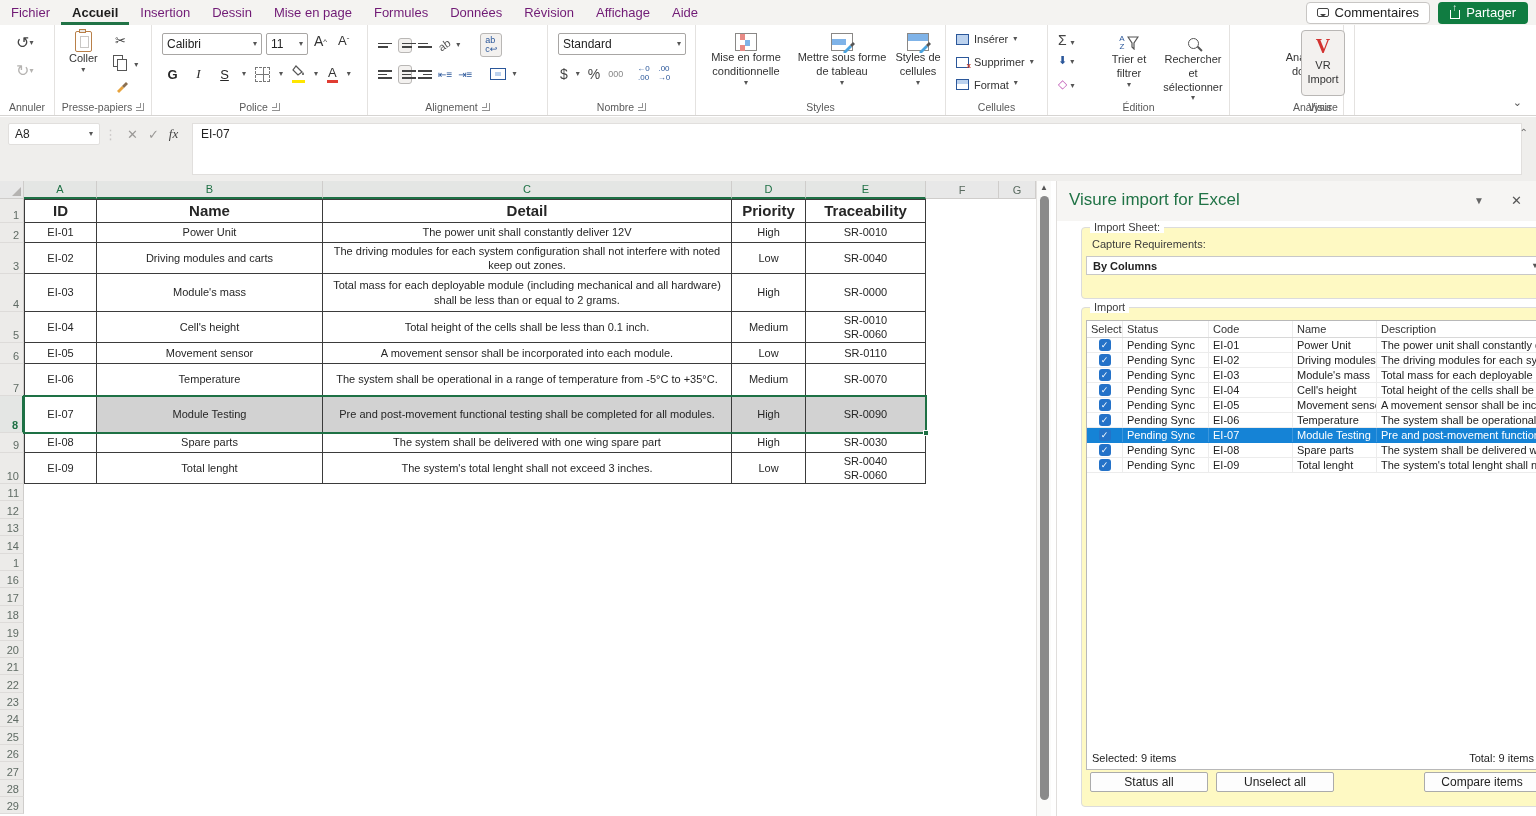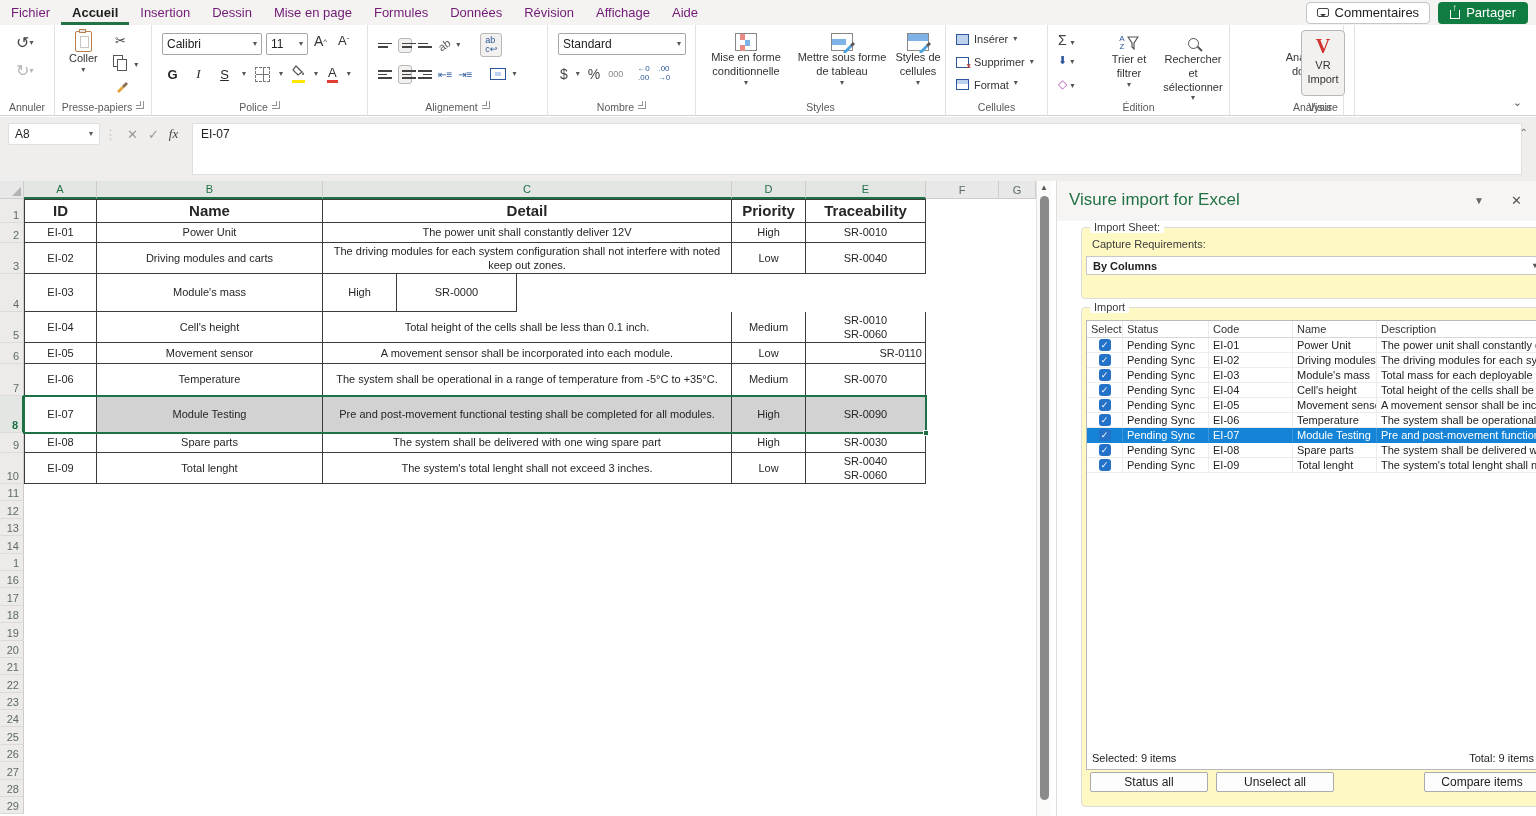--- a/index.html
+++ b/index.html
@@ -15,21 +15,21 @@
   #tabbar-right { margin-left:auto; display:flex; align-items:center; gap:8px; padding-right:8px; }
   .comments-btn { display:flex; align-items:center; gap:6px; border:1px solid #c8c6c4; background:#fff; border-radius:4px; padding:2px 10px; font-size:13px; color:#222; height:22px; }
   .share-btn { display:flex; align-items:center; gap:6px; background:#107c41; color:#fff; border-radius:4px; padding:2px 12px; font-size:13px; height:22px; }
   .bubble-ico { width:12px; height:9px; border:1.3px solid #444; border-radius:2px; position:relative; display:inline-block; }
   .bubble-ico:after { content:""; position:absolute; left:2px; bottom:-4px; border:3px solid transparent; border-top-color:#444; }
   .share-ico { width:10px; height:9px; border:1.3px solid #fff; border-top:none; position:relative; display:inline-block; margin-top:3px;}
   .share-ico:before { content:"↑"; position:absolute; left:1px; top:-8px; font-size:10px; color:#fff; }
   
   #ribbon { position:absolute; left:0; top:25px; width:1536px; height:91px; background:#fff; border-bottom:1px solid #d6d4d2; }
   .rgroup { position:absolute; top:0; height:90px; border-right:1px solid #e4e2e0; }
-  .rg-label { position:absolute; bottom:2px; left:0; right:0; text-align:center; font-size:10.5px; color:#5a5a5a; display:flex; justify-content:center; gap:4px;}
+  .rg-label { position:absolute; bottom:2px; left:0; right:0; text-align:center; font-size:10.5px; color:#5a5a5a; display:flex; justify-content:center; align-items:center; gap:4px;}
   .launcher { width:8px; height:8px; border-right:1px solid #777; border-bottom:1px solid #777; position:relative; display:inline-block; opacity:.8;}
   .launcher:before{content:"";position:absolute;right:2px;bottom:2px;width:4px;height:4px;border-right:1px solid #777;border-bottom:1px solid #777;}
   .chev { font-size:8px; color:#555; line-height:1; }
   .combo { border:1px solid #a8a6a4; background:#fff; border-radius:2px; height:22px; display:flex; align-items:center; padding:0 4px; font-size:12px; color:#222; justify-content:space-between; }
   .ribbtn { display:inline-flex; align-items:center; justify-content:center; color:#333; }
   .bigbtn { display:flex; flex-direction:column; align-items:center; font-size:11px; color:#333; text-align:center; line-height:1.25; }
   .icon-grid { width:22px; height:18px; border:1px solid #8a8886; position:relative; background:#fff; }
   .fontbtn { font-size:13px; width:17px; text-align:center; }
   .ul-red { border-bottom:3px solid #e03c32; }
   .ul-yellow { border-bottom:3px solid #ffe600; }
@@ -480,20 +480,23 @@
           <div>SR-0040</div>
         </div>
       </div>
       <div class="xrow " style="height: 38px;">
         <div class="xcell" style="width: 73px;">
           <div>EI-03</div>
         </div>
         <div class="xcell" style="width: 226px;">
           <div>Module's mass</div>
         </div>
+        <div class="xcell" style="width: 409px;">
+          <div>Total mass for each deployable module (including mechanical and all hardware) shall be less than or equal to 2 grams.</div>
+        </div>
         <div class="xcell" style="width: 74px;">
           <div>High</div>
         </div>
         <div class="xcell" style="width: 120px;">
           <div>SR-0000</div>
         </div>
       </div>
       <div class="xrow " style="height: 31px;">
         <div class="xcell" style="width: 73px;">
           <div>EI-04</div>
@@ -518,21 +521,21 @@
         </div>
         <div class="xcell" style="width: 226px;">
           <div>Movement sensor</div>
         </div>
         <div class="xcell" style="width: 409px;">
           <div>A movement sensor shall be incorporated into each module.</div>
         </div>
         <div class="xcell" style="width: 74px;">
           <div>Low</div>
         </div>
-        <div class="xcell" style="width: 120px; align-items: flex-end;">
+        <div class="xcell" style="width: 120px;">
           <div>SR-0110</div>
         </div>
       </div>
       <div class="xrow " style="height: 32px;">
         <div class="xcell" style="width: 73px;">
           <div>EI-06</div>
         </div>
         <div class="xcell" style="width: 226px;">
           <div>Temperature</div>
         </div>

